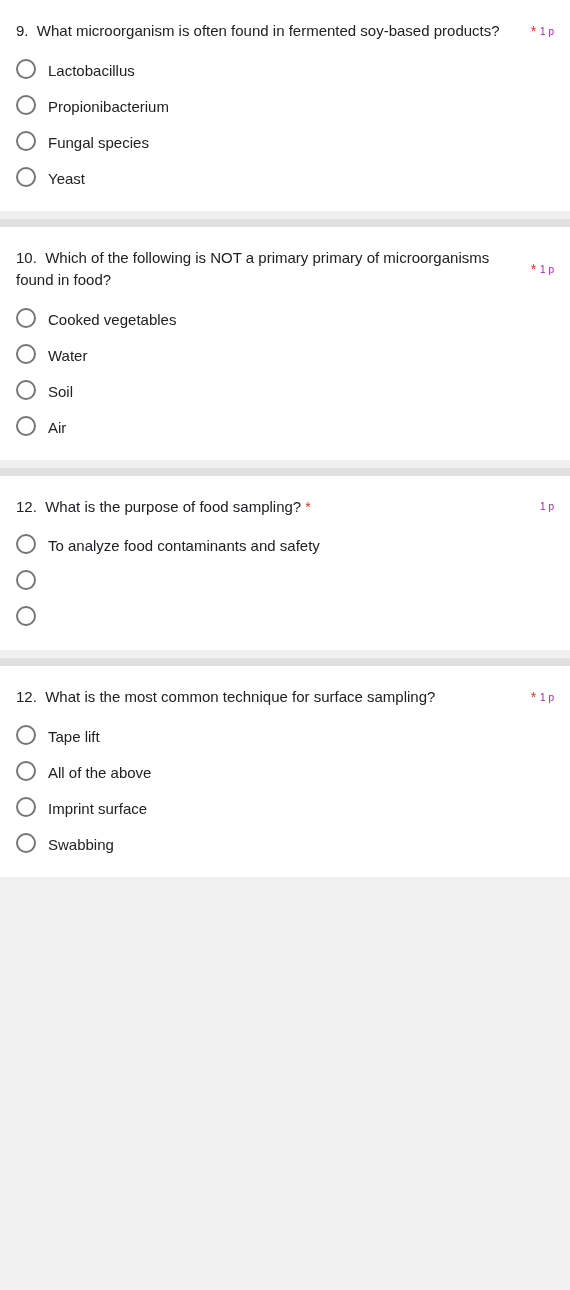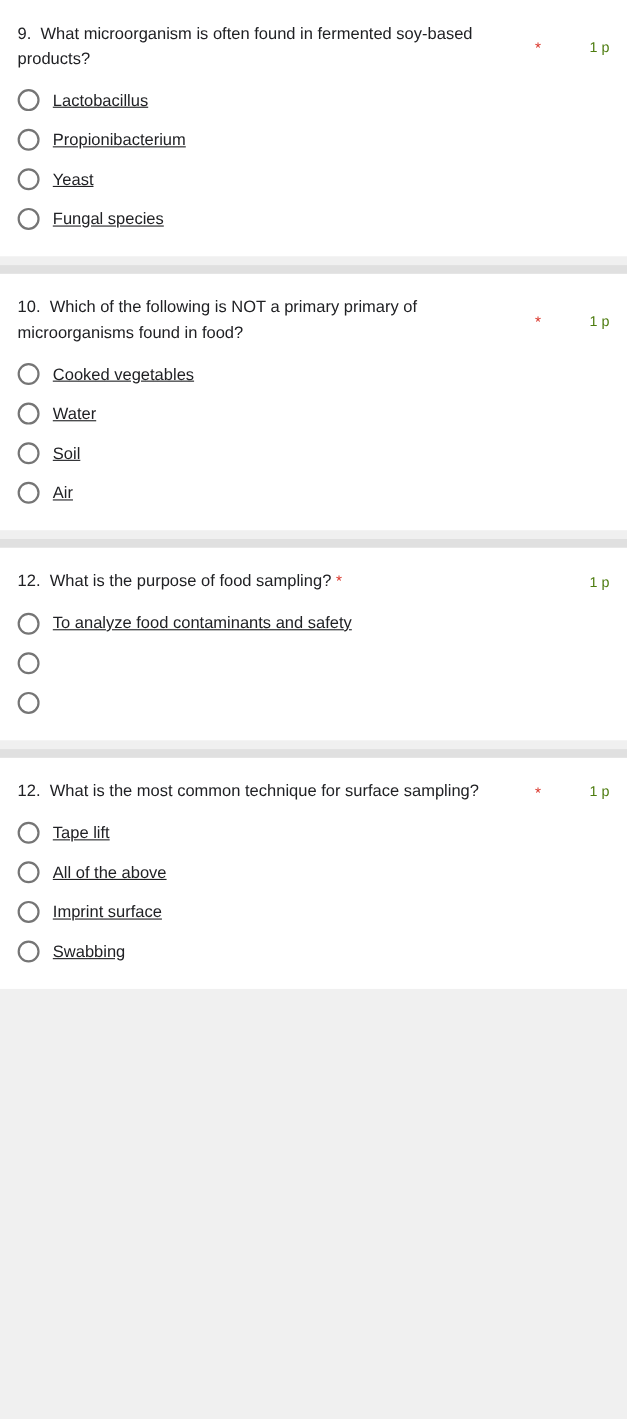--- a/index.html
+++ b/index.html
@@ -47,36 +47,34 @@
       margin-left: 8px;
       flex-shrink: 0;
     }
 
     .required-star {
       color: #d93025;
       font-size: 14px;
     }
 
     .points {
-      color: #4d7c0f;
-      font-size: 13px;
-      margin-left: 40px;
+      color: #a21caf;
+      font-size: 10px;
     }
 
     .options-list {
       list-style: none;
       padding: 0;
     }
 
     .option-item {
       display: flex;
-      align-items: center;
+      align-items: flex-end;
       margin-bottom: 16px;
       cursor: pointer;
-      text-decoration: underline;
     }
 
     .option-item:last-child {
       margin-bottom: 0;
     }
 
     .radio-circle {
       width: 20px;
       height: 20px;
       border-radius: 50%;
@@ -114,25 +112,25 @@
     <li class="option-item">
       <div class="radio-circle"></div>
       <span class="option-label">Lactobacillus</span>
     </li>
     <li class="option-item">
       <div class="radio-circle"></div>
       <span class="option-label">Propionibacterium</span>
     </li>
     <li class="option-item">
       <div class="radio-circle"></div>
+      <span class="option-label">Fungal species</span>
+    </li>
+    <li class="option-item">
+      <div class="radio-circle"></div>
       <span class="option-label">Yeast</span>
-    </li>
-    <li class="option-item">
-      <div class="radio-circle"></div>
-      <span class="option-label">Fungal species</span>
     </li>
   </ul>
 </div>
 
 <div class="divider"></div>
 
 <div class="question-block">
   <div class="question-header">
     <div class="question-text">
       <span>10.</span>

